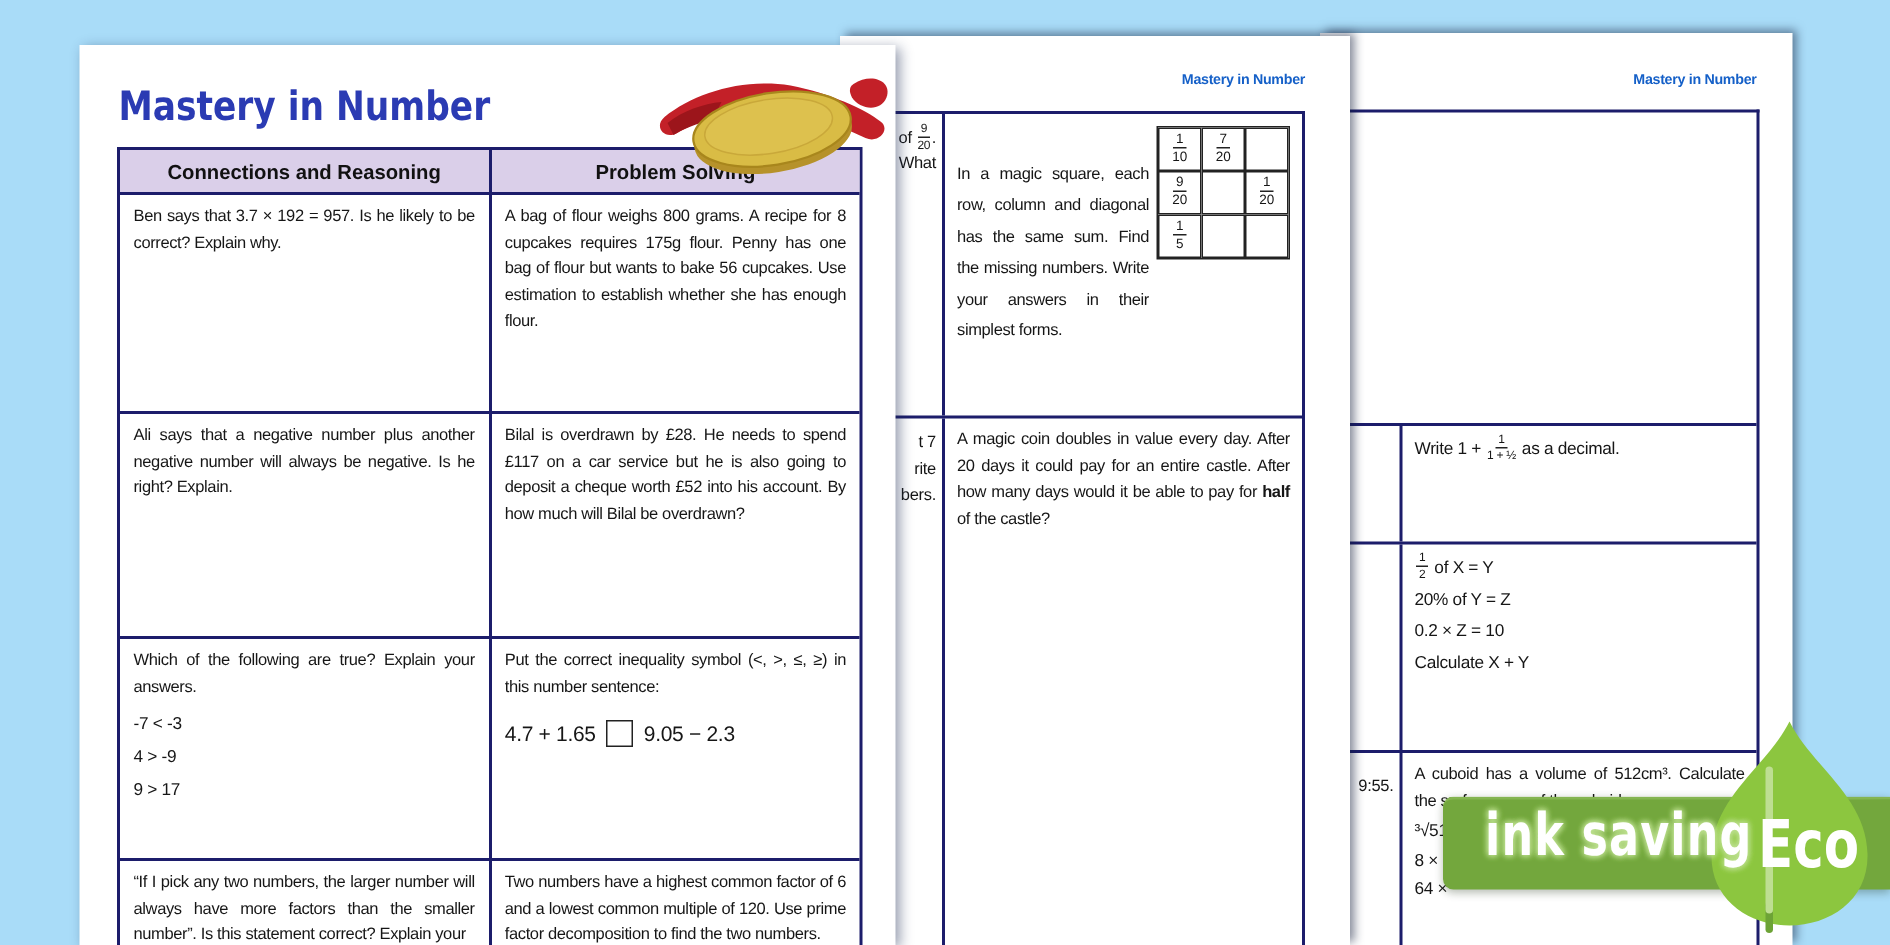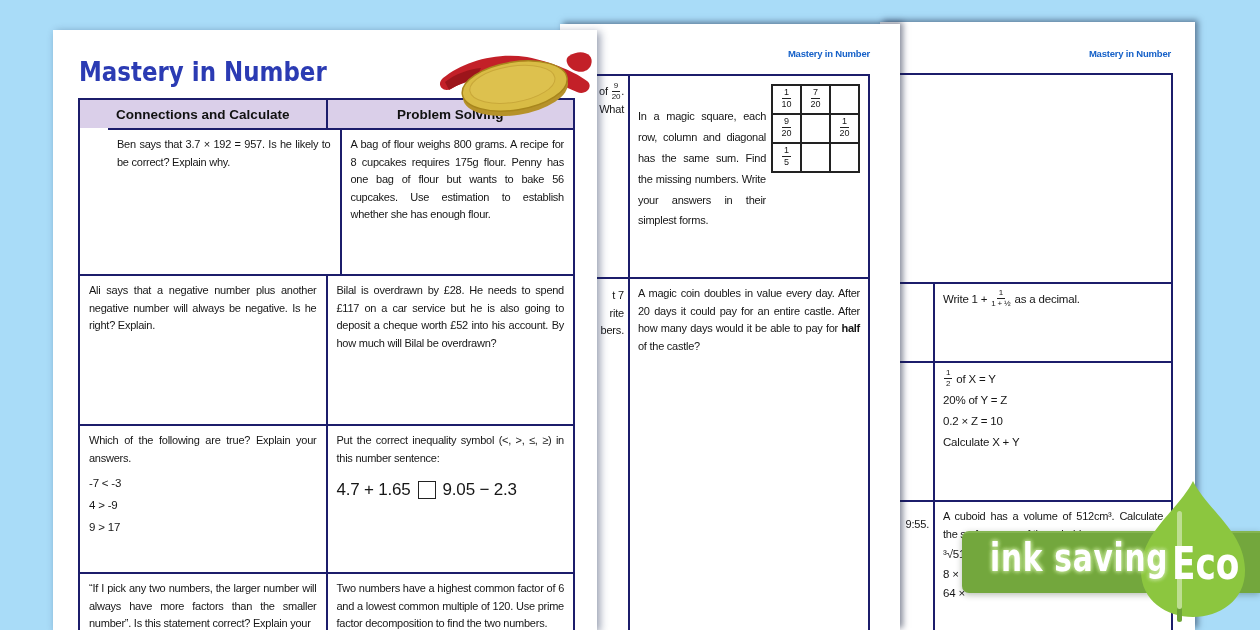--- a/index.html
+++ b/index.html
@@ -22,21 +22,21 @@
   .tbl{position:absolute;box-sizing:border-box;border:2px solid #1c1d6b;border-bottom:none;background:#fff;}
   #tbl1{left:25px;top:68px;width:497px;height:560px;border-bottom:2px solid #1c1d6b;}
   .hrow{display:flex;height:28px;background:#dacfe9;}
   .hcell{flex:1;display:flex;align-items:center;justify-content:center;
          font-weight:bold;font-size:13.5px;color:#111;}
   .bl{border-left:2px solid #1c1d6b;box-sizing:border-box;}
   .trow{display:flex;border-top:2px solid #1c1d6b;box-sizing:border-box;}
   .tcell{flex:1;padding:6px 9px;overflow:hidden;box-sizing:border-box;}
   p.just{margin:0;text-align:justify;font-size:11px;line-height:1.6;letter-spacing:-0.25px;}
   .ineq-item{font-size:11.5px;margin-top:10px;letter-spacing:-0.2px;}
-  .expr{margin-top:13px;font-size:17px;letter-spacing:-0.2px;}
+  .expr{margin-top:13px;font-size:14px;letter-spacing:-0.2px;}
   .abox{display:inline-block;width:16px;height:16px;border:1.5px solid #222;
         vertical-align:-4px;margin:0 7px;background:#fff;}
 
   
   .phead{position:absolute;font-weight:bold;font-size:9.5px;letter-spacing:-0.2px;color:#1560c8;}
 
   
   #tbl2{left:18px;top:50px;width:292px;height:600px;}
   #tbl3{left:12px;top:51px;width:281px;height:600px;}
   .srow{display:flex;box-sizing:border-box;}
@@ -195,24 +195,24 @@
         </div>
       </div>
     </div>
   </div>
 
   <div class="page" id="page1">
     <div id="p1-title">Mastery in Number</div>
 
     <div class="tbl" id="tbl1">
       <div class="hrow">
-        <div class="hcell">Connections and Calculate</div>
+        <div class="hcell">Connections and Reasoning</div>
         <div class="hcell bl">Problem Solving</div>
       </div>
-      <div class="trow" style="height:146px;margin-left:28px;">
+      <div class="trow" style="height:146px;">
         <div class="tcell">
             <p class="just">Ben says that 3.7 × 192 = 957. Is he likely to be correct? Explain why.</p>
           </div>
         <div class="tcell bl">
             <p class="just">A bag of flour weighs 800 grams. A recipe for 8 cupcakes requires 175g flour. Penny has one bag of flour but wants to bake 56 cupcakes. Use estimation to establish whether she has enough flour.</p>
           </div>
       </div>
       <div class="trow" style="height:150px;">
         <div class="tcell">
             <p class="just">Ali says that a negative number plus another negative number will always be negative. Is he right? Explain.</p>

